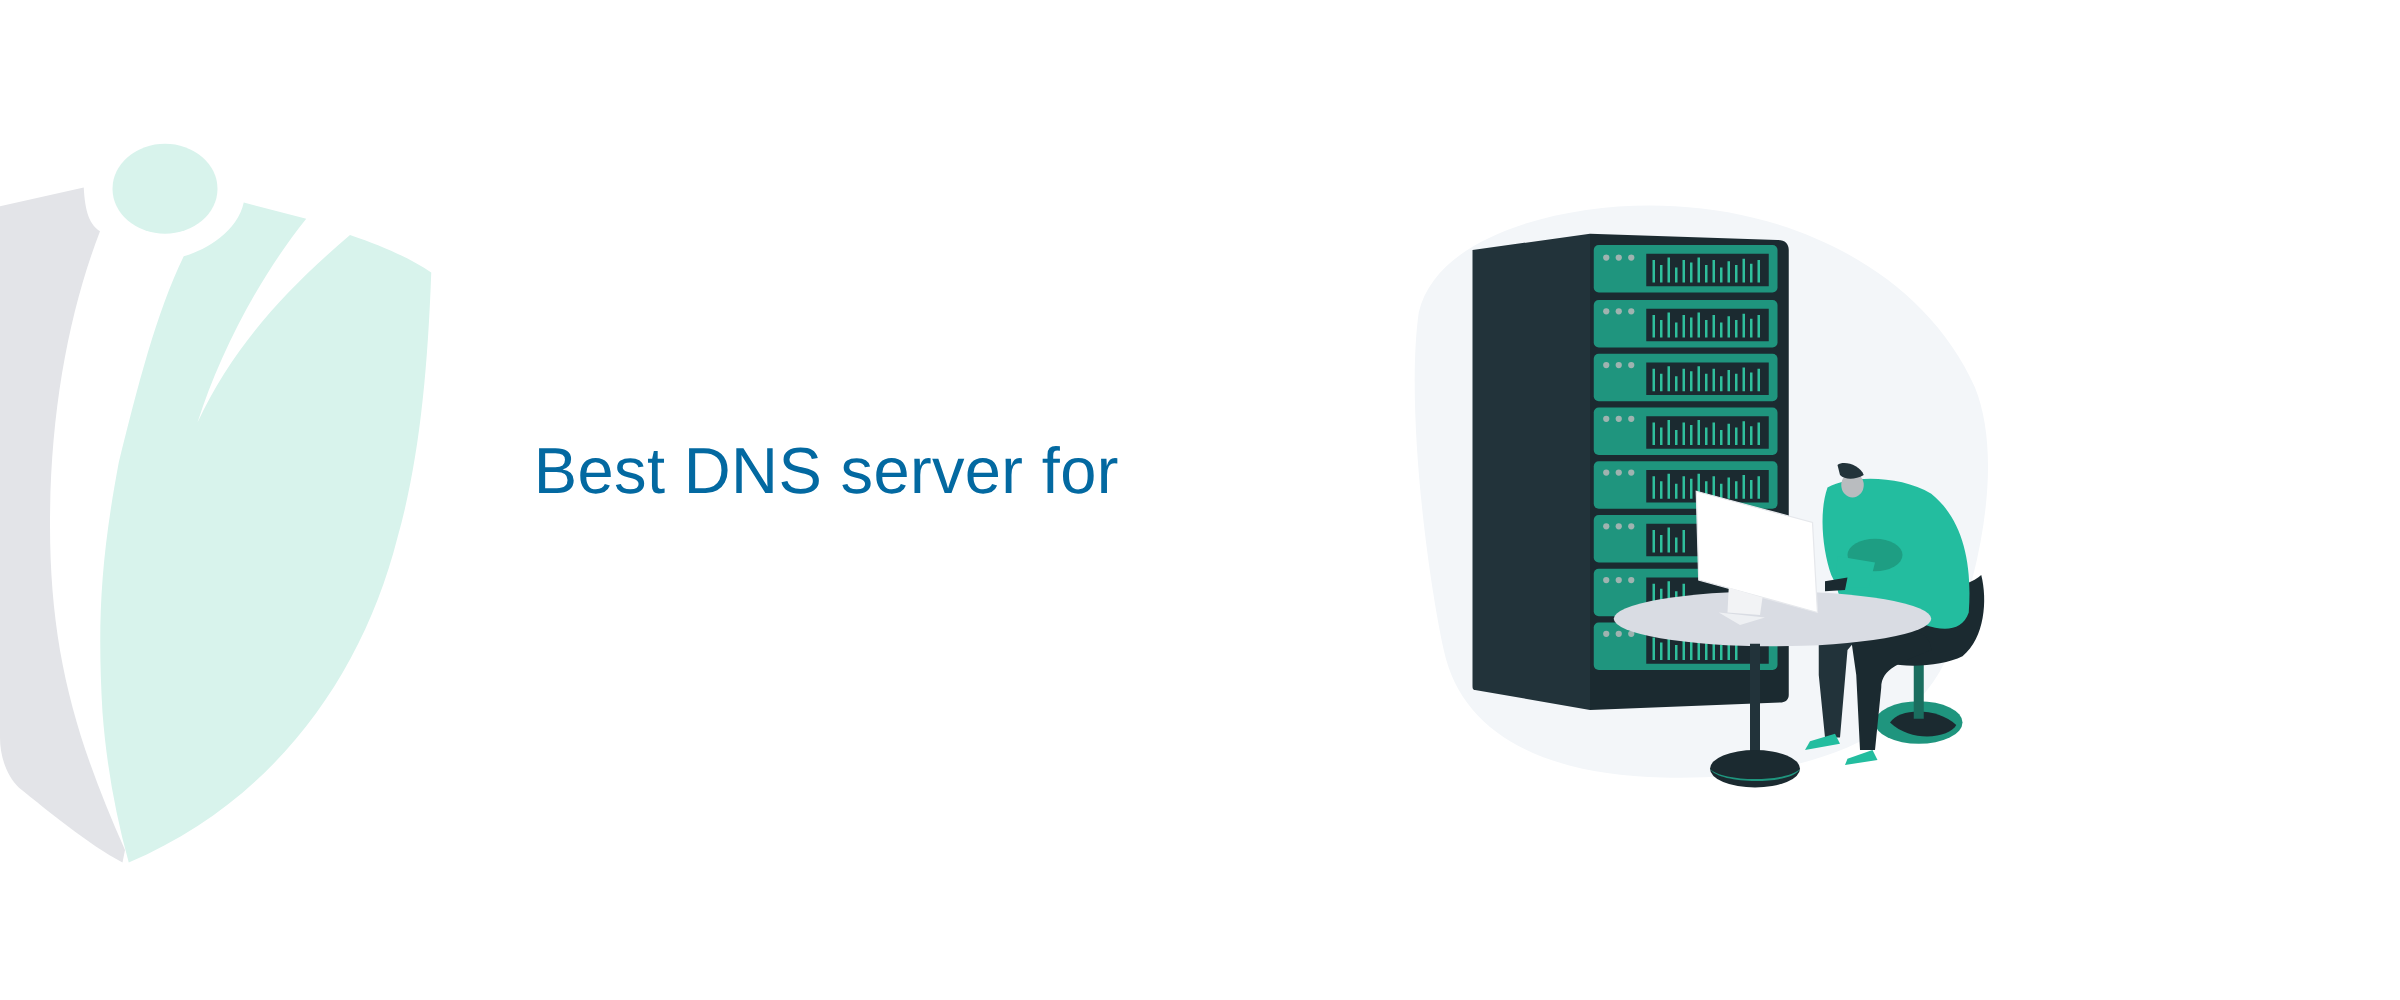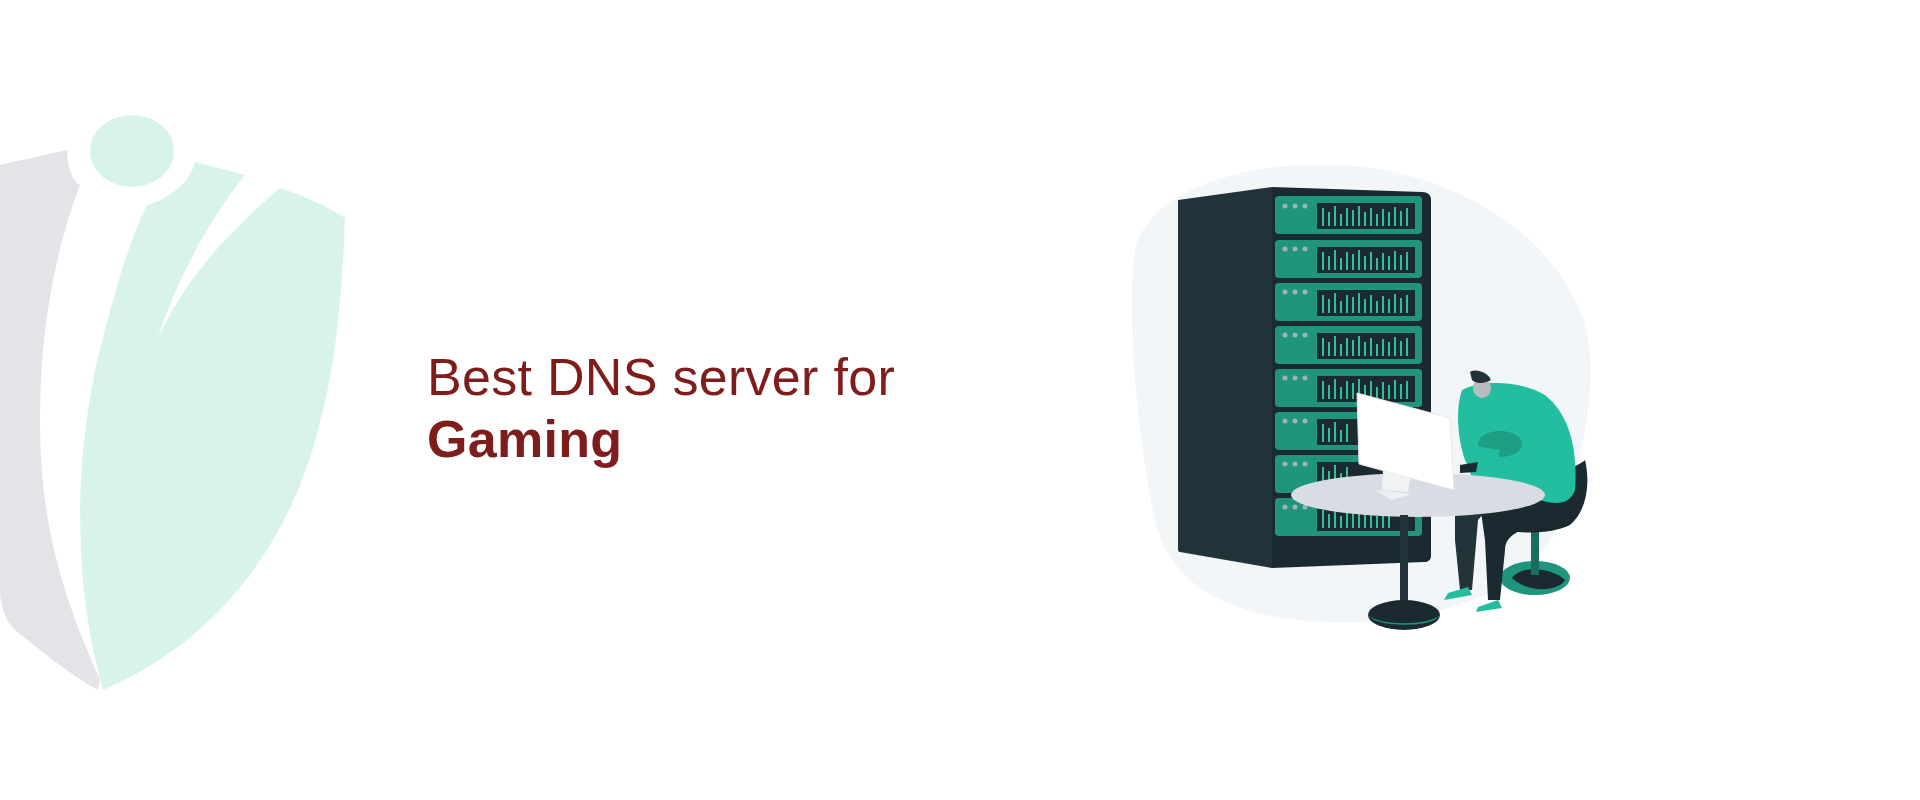--- a/index.html
+++ b/index.html
@@ -4,42 +4,41 @@
 <style>
   html, body { margin: 0; padding: 0; }
   body {
     width: 1920px; height: 800px; overflow: hidden;
     background: #ffffff; position: relative;
     font-family: "Liberation Sans", "DejaVu Sans", sans-serif;
   }
   .logo { position: absolute; left: 0; top: 0; width: 360px; height: 800px; }
   .headline {
     position: absolute; left: 427px; top: 346px;
-    color: #7f1d1d; font-size: 52px; line-height: 62px;
+    color: #0369a1; font-size: 52px; line-height: 62px;
     letter-spacing: 0.3px;
   }
   .headline .line1 { font-weight: 400; display: block; white-space: nowrap; }
   .headline .line2 { font-weight: 700; display: block; white-space: nowrap; }
   .illustration { position: absolute; left: 1100px; top: 150px; width: 520px; height: 500px; }
 </style>
 </head>
 <body>
 
 <svg class="logo" viewBox="0 0 360 800" xmlns="http://www.w3.org/2000/svg">
 
   <path d="M0 165 L67 150 C68 170 72 180 80 185 C55 250 40 330 40 420 C40 520 60 590 100 680 L98 690 C70 675 40 650 15 630 C5 620 0 605 0 590 Z" fill="#e3e4e8"></path>
 
   <path d="M147 205 C165 200 190 185 195 162 L245 175 C205 225 175 285 158 338 C185 280 225 235 280 188 C310 198 330 208 345 218 C342 300 335 370 318 430 C290 540 220 640 103 690 C92 650 85 610 82 570 C78 500 80 450 95 370 C110 310 125 250 147 205 Z" fill="#d8f3ec"></path>
 
   <ellipse cx="132" cy="151" rx="42" ry="36" fill="#d8f3ec"></ellipse>
 </svg>
 
 <div class="headline">
   <span class="line1">Best DNS server for</span>
-  <span class="line2">Gaming</span>
 </div>
 
 <svg class="illustration" viewBox="1100 150 520 500" xmlns="http://www.w3.org/2000/svg">
 
   <path d="M1135 250 C1150 185 1260 160 1340 165 C1440 170 1540 220 1580 310 C1600 360 1590 440 1560 520 C1530 600 1420 625 1330 622 C1240 620 1170 590 1155 520 C1140 450 1125 320 1135 250 Z" fill="#f3f6f9"></path>
 
   <path d="M1178 200 L1272 187 L1272 568 L1180 552 C1178 552 1178 550 1178 548 Z" fill="#22333a"></path>
 
   <path d="M1272 187 L1422 192 C1428 192 1431 195 1431 200 L1431 556 C1431 560 1428 562 1424 562 L1272 568 Z" fill="#1b2a30"></path>
   <g>

